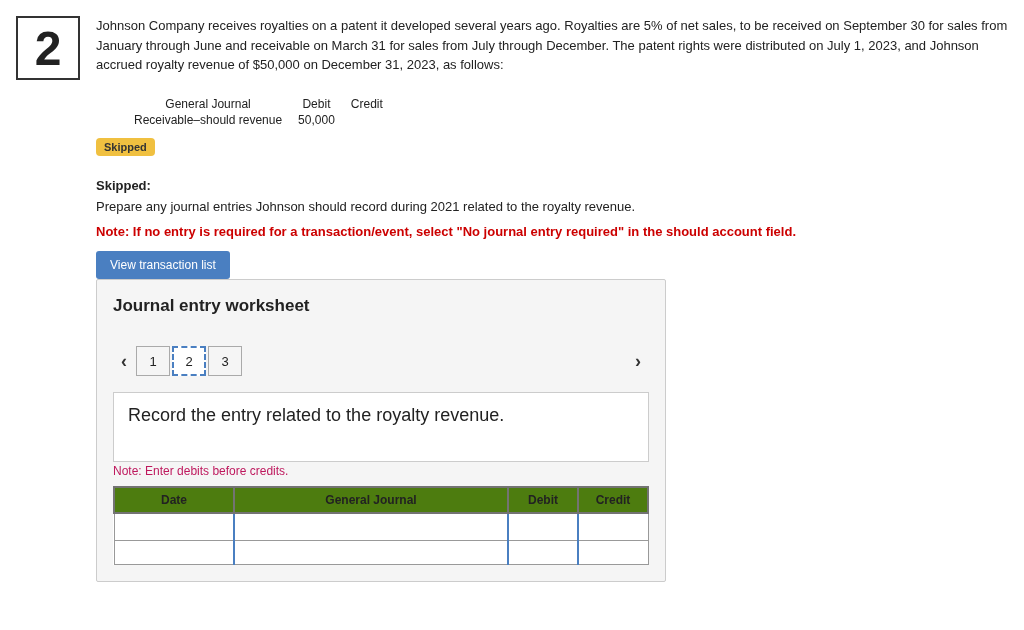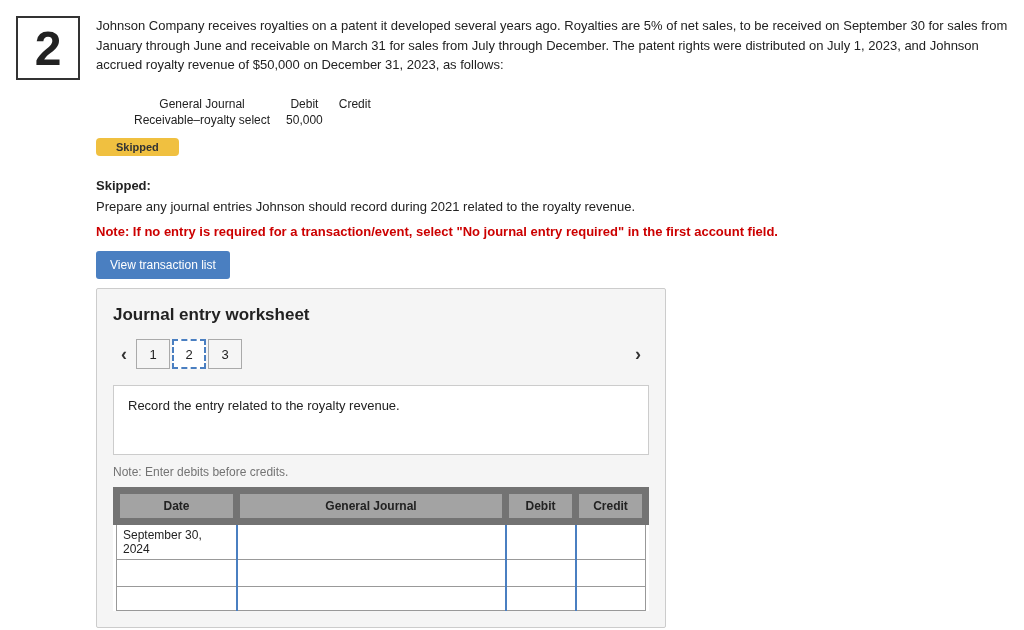--- a/index.html
+++ b/index.html
@@ -42,21 +42,21 @@
       padding: 1px 8px;
     }
     .col-header {
       text-align: center;
     }
     .skipped-badge {
       background: #f0c040;
       color: #333;
       font-size: 11px;
       font-weight: bold;
-      padding: 3px 20px;
+      padding: 3px 8px;
       border-radius: 4px;
       display: inline-block;
       margin-bottom: 10px;
     }
     .section-text {
       font-size: 13px;
       line-height: 1.5;
       margin-bottom: 8px;
     }
     .required-label {
@@ -70,33 +70,33 @@
       margin-bottom: 12px;
     }
     .view-transaction-btn {
       background: #4a7fc1;
       color: white;
       border: none;
       padding: 7px 14px;
       font-size: 12px;
       border-radius: 3px;
       cursor: pointer;
-      margin-bottom: 9px;
+      margin-bottom: 0;
     }
     .worksheet-container {
       border: 1px solid #ccc;
       background: #f5f5f5;
       padding: 16px;
       border-radius: 2px;
       max-width: 570px;
     }
     .worksheet-title {
       font-size: 17px;
       font-weight: bold;
-      margin-bottom: 14px;
+      margin-bottom: 30px;
     }
     .tab-nav {
       display: flex;
       align-items: center;
       gap: 0;
       margin-bottom: 16px;
     }
     .nav-arrow {
       font-size: 18px;
       cursor: pointer;
@@ -120,38 +120,38 @@
     }
     .tab-item.active {
       border: 2px dashed #4a7fc1;
       background: #fff;
       font-weight: normal;
     }
     .instruction-box {
       background: #fff;
       border: 1px solid #ccc;
       padding: 12px 14px;
-      font-size: 13px;
-      margin-bottom: 10px;
+      font-size: 18px;
+      margin-bottom: 2px;
       min-height: 70px;
     }
     .note-debits {
-      color: #737373;
+      color: #be185d;
       font-size: 12px;
       margin-bottom: 8px;
     }
     .journal-table {
       width: 100%;
       border-collapse: collapse;
       background: #fff;
       font-size: 12px;
     }
     .journal-table th {
-      background: #a3a3a3;
-      border: 7px solid #737373;
+      background: #4d7c0f;
+      border: 2px solid #737373;
       padding: 5px 8px;
       text-align: center;
       font-weight: bold;
     }
     .journal-table td {
       border: 1px solid #999;
       padding: 0;
       height: 24px;
     }
     .journal-table td.date-cell {
@@ -184,33 +184,33 @@
     <p class="problem-text">Johnson Company receives royalties on a patent it developed several years ago. Royalties are 5% of net sales, to be received on September 30 for sales from January through June and receivable on March 31 for sales from July through December. The patent rights were distributed on July 1, 2023, and Johnson accrued royalty revenue of $50,000 on December 31, 2023, as follows:</p>
 
     <table class="general-journal-table">
       <tbody>
           <tr>
         <td class="col-header">General Journal</td>
         <td class="col-header">Debit</td>
         <td class="col-header">Credit</td>
       </tr>
       <tr>
-        <td>Receivable–royalty select</td>
+        <td>Receivable–should revenue</td>
         <td style="text-align:right">50,000</td>
         <td></td>
       </tr>
     </tbody>
       </table>
 
     <div class="skipped-badge">Skipped</div>
 
 
     <p class="required-label">Skipped:</p>
     <p class="section-text">Prepare any journal entries Johnson should record during 2021 related to the royalty revenue.</p>
-    <p class="note-red">Note: If no entry is required for a transaction/event, select "No journal entry required" in the first account field.</p>
+    <p class="note-red">Note: If no entry is required for a transaction/event, select "No journal entry required" in the should account field.</p>
 
     <button class="view-transaction-btn">View transaction list</button>
 
     <div class="worksheet-container">
       <div class="worksheet-title">Journal entry worksheet</div>
 
       <div class="tab-nav">
         <button class="nav-arrow">‹</button>
         <div class="tab-item">1</div>
         <div class="tab-item active">2</div>
@@ -227,26 +227,20 @@
       <table class="journal-table">
         <thead>
           <tr>
             <th class="th-date">Date</th>
             <th class="th-journal">General Journal</th>
             <th class="th-debit">Debit</th>
             <th class="th-credit">Credit</th>
           </tr>
         </thead>
         <tbody id="journal-rows">
-        <tr>
-              <td class="date-cell">September 30, 2024</td>
-              <td class="blue-left"><input type="text" style=""></td>
-              <td class="blue-left"><input type="text" style=""></td>
-              <td class="blue-left"><input type="text" style=""></td>
-            </tr>
             <tr>
               <td class="date-cell"><input type="text" style=""></td>
               <td class="blue-left"><input type="text" style=""></td>
               <td class="blue-left"><input type="text" style=""></td>
               <td class="blue-left"><input type="text" style=""></td>
             </tr>
             <tr>
               <td class="date-cell"></td>
               <td class="blue-left"><input type="text" style=""></td>
               <td class="blue-left"><input type="text" style=""></td>

